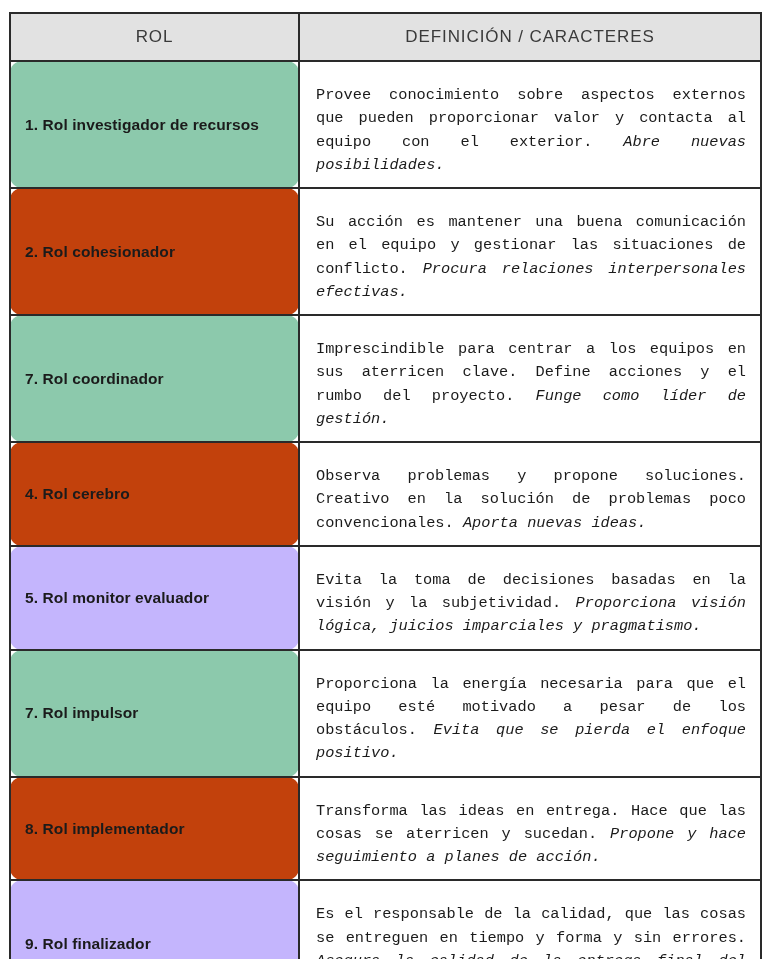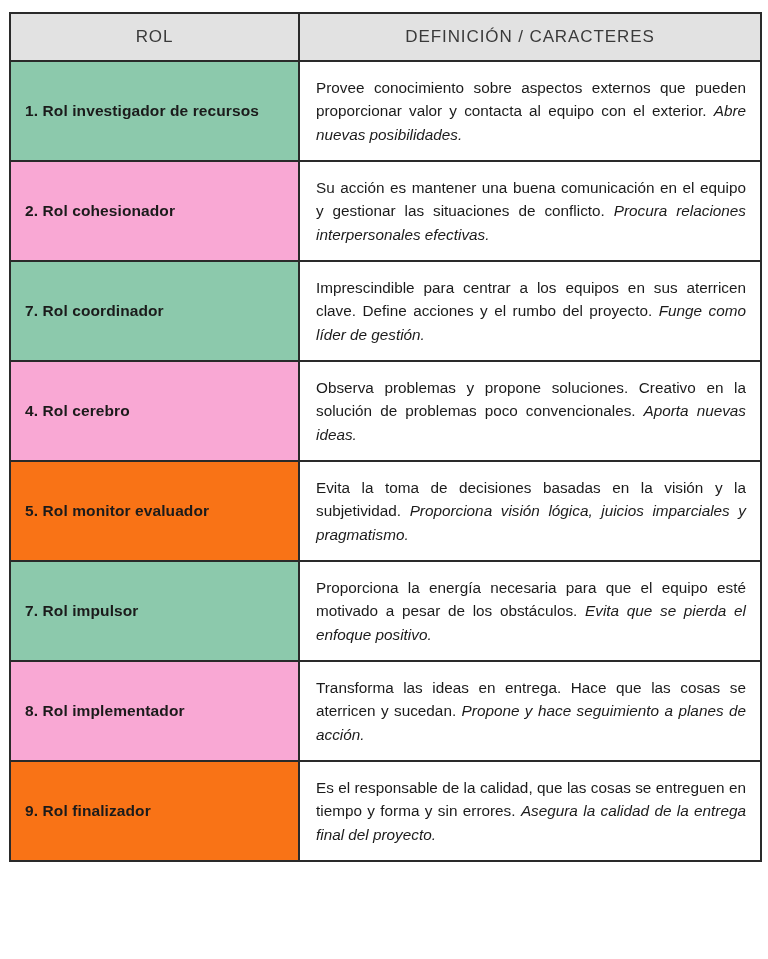--- a/index.html
+++ b/index.html
@@ -59,36 +59,38 @@
 
   
   td.rol-cell {
     height: 100px;
     padding: 6px 14px;
     font-size: 15.5px;
     font-weight: bold;
     color: #1b1b1b;
     letter-spacing: 0.1px;
     line-height: 1.25;
+    border-radius: 12px;
   }
 
   td.rol-cell.green  { background: #8cc9ac; }
-  td.rol-cell.yellow { background: #f9a8d4; }
-  td.rol-cell.red    { background: #f97316; }
+  td.rol-cell.yellow { background: #c2410c; }
+  td.rol-cell.red    { background: #c4b5fd; }
 
   
   td.def-cell {
-    padding: 10px 14px 10px 16px;
+    padding: 22px 14px 10px 16px;
     background: #ffffff;
     font-size: 15.3px;
     line-height: 1.52;
     color: #1b1b1b;
     text-align: justify;
     text-justify: inter-word;
     hyphens: none;
+    font-family: Liberation Mono, monospace;
   }
 
   td.def-cell p {
     margin: 0;
   }
 
   td.def-cell .em {
     font-style: italic;
   }
 </style>

